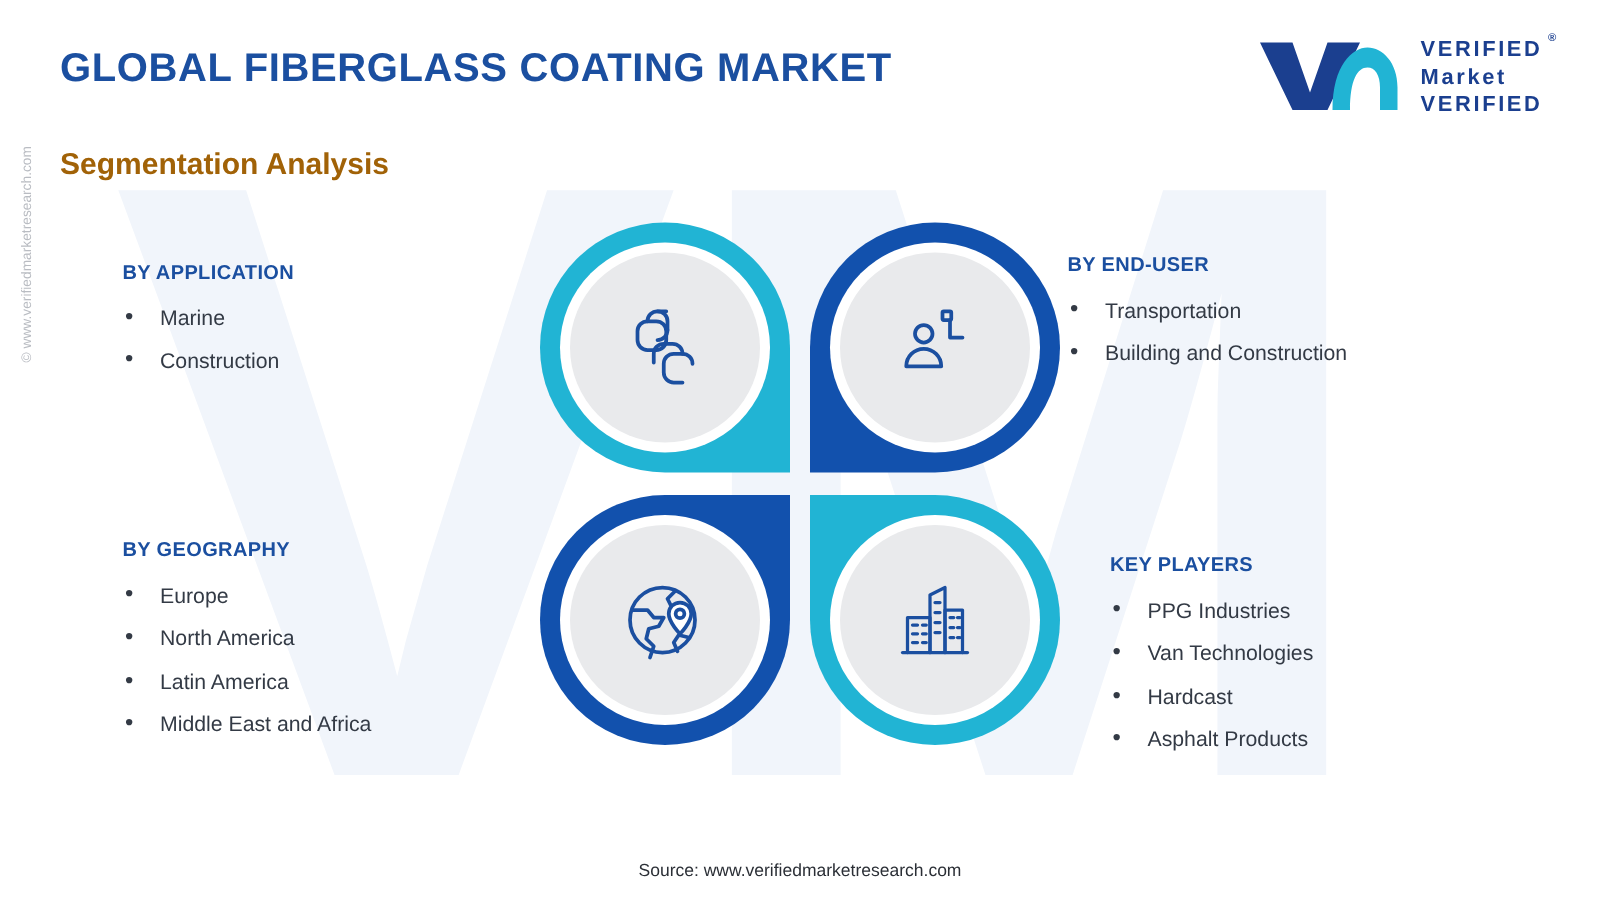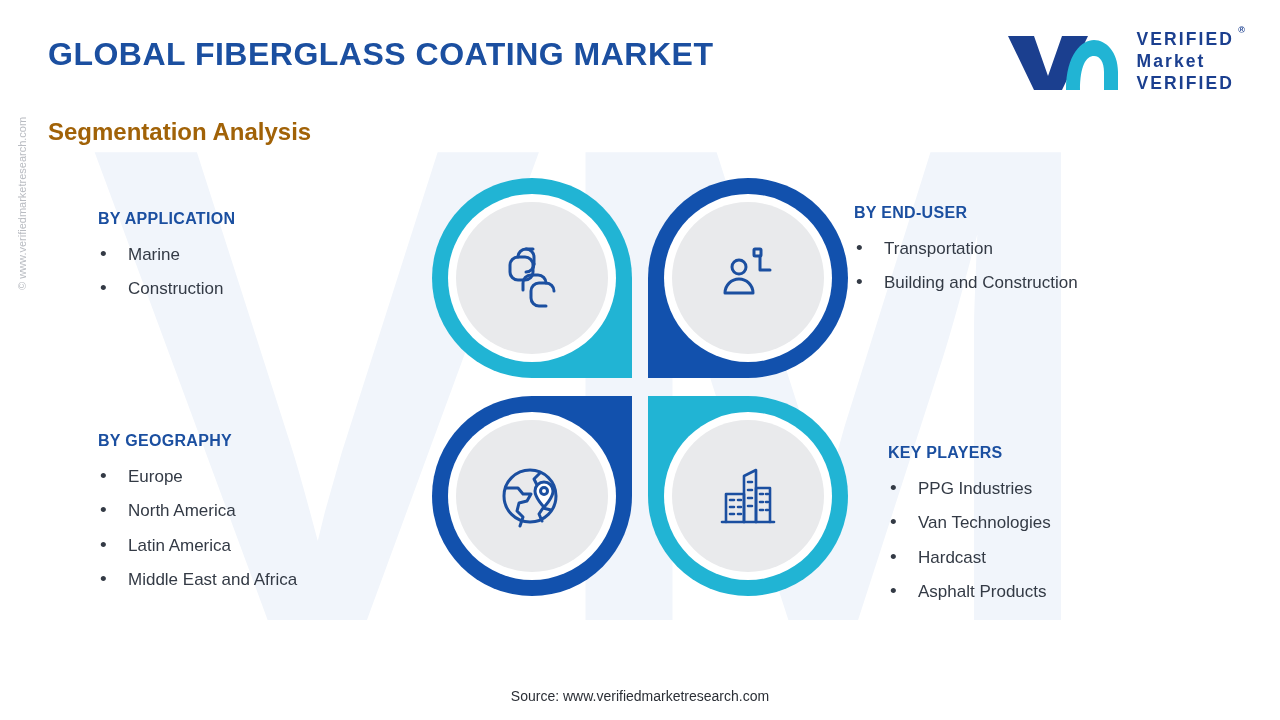--- a/index.html
+++ b/index.html
@@ -42,21 +42,21 @@
     font-weight: bold;
     color: #a16207;
     z-index: 5;
   }
 
   
   .logo {
     position: absolute;
     right: 46px; top: 28px;
     display: flex;
-    align-items: flex-end;
+    align-items: center;
     gap: 14px;
     z-index: 5;
   }
   .logo-mark { width: 118px; height: 62px; }
   .logo-text {
     display: flex;
     flex-direction: column;
     justify-content: center;
     color: #1b3f8f;
     font-size: 17.5px;

